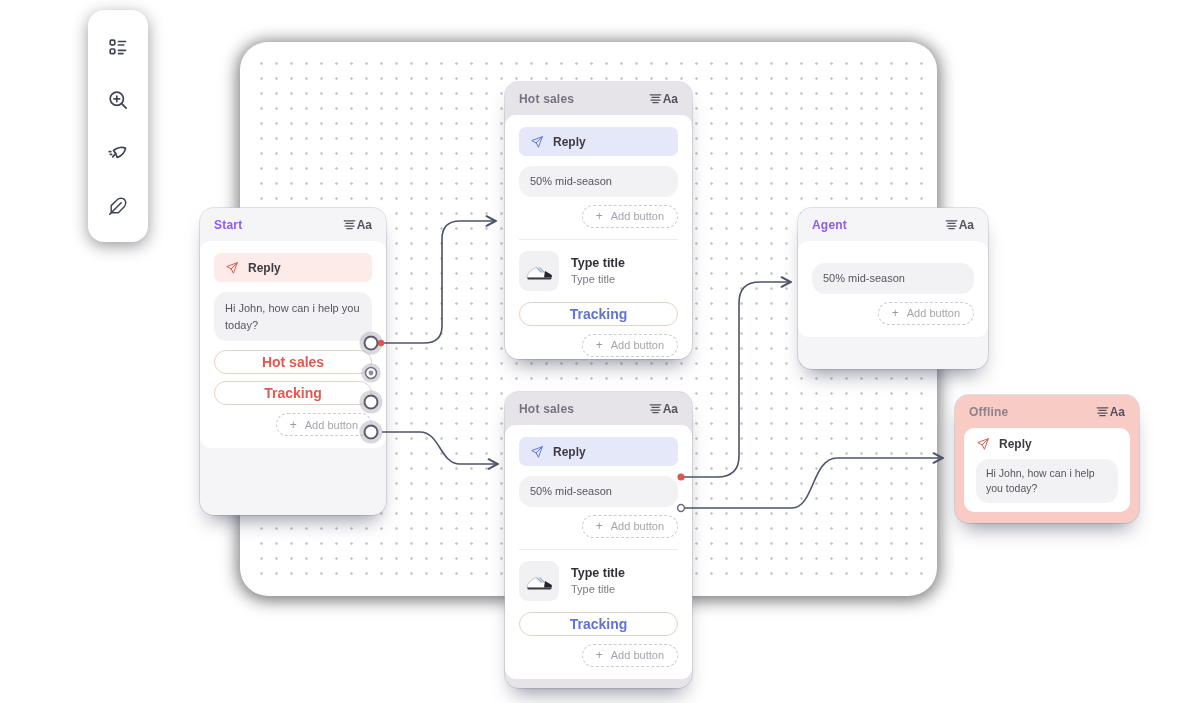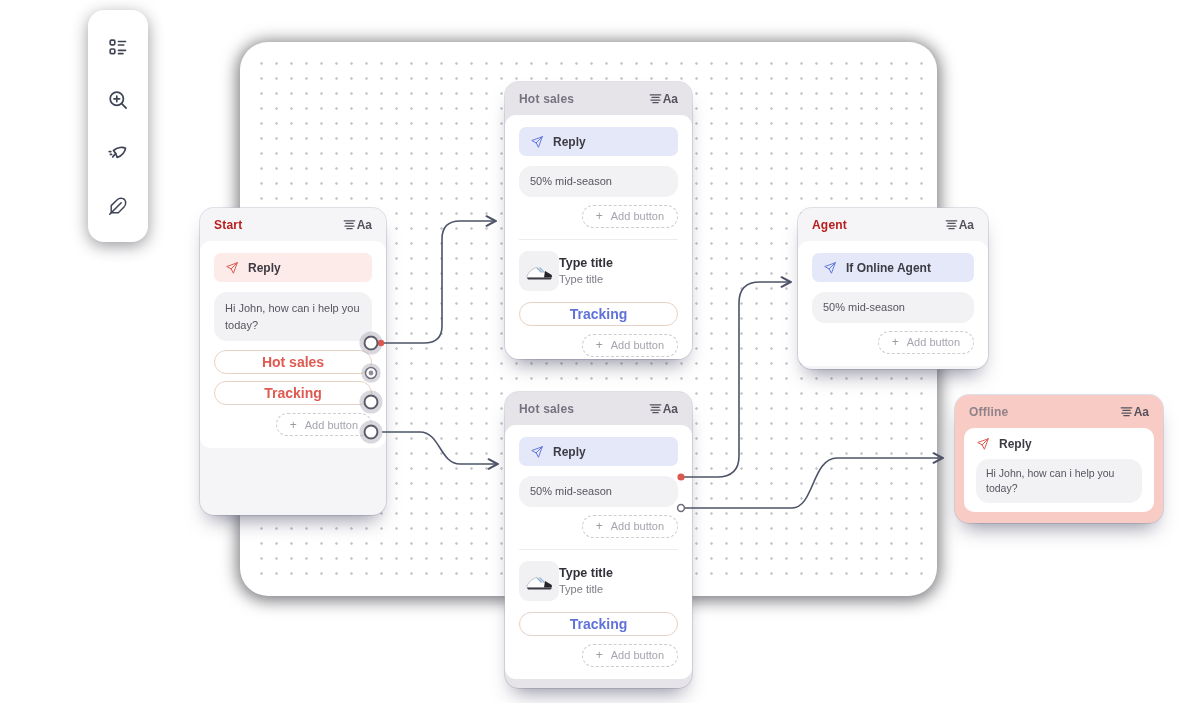--- a/index.html
+++ b/index.html
@@ -29,21 +29,21 @@
   .node { position:absolute; border-radius:14px; overflow:hidden; z-index:10;
           box-shadow:0 12px 20px -8px rgba(50,50,80,.55), 0 0 0 1px rgba(190,188,205,.45); }
   .node-header { height:33px; display:flex; align-items:center; justify-content:space-between;
                  padding:0 14px; }
   .node-title { font-size:12px; font-weight:700; letter-spacing:.2px; }
   .hdr-icons { display:flex; align-items:center; }
   .hdr-icons svg { stroke:#55525e; stroke-width:1.5; stroke-linecap:round; }
   .aa { font-size:12px; font-weight:700; color:#56535e; cursor:pointer; }
   .node-body { background:#fff; border-radius:11px; margin:0 0 0 0; padding:12px 14px; }
   .hdr-gray  { background:#e6e4e9; } .hdr-gray  .node-title{ color:#767380; }
-  .hdr-light { background:#f5f4f7; } .hdr-light .node-title{ color:#b91c1c; }
+  .hdr-light { background:#f5f4f7; } .hdr-light .node-title{ color:#8b5cf6; }
 
   .badge { height:29px; border-radius:7px; display:flex; align-items:center; gap:9px;
            padding:0 11px; font-size:12px; font-weight:700; color:#3d3b43; }
   .badge svg { fill:none; stroke-width:1.7; stroke-linecap:round; stroke-linejoin:round; }
   .badge-pink { background:#fcebe9; } .badge-pink svg { stroke:#df5a51; }
   .badge-blue { background:#e4e8f8; } .badge-blue svg { stroke:#6277dd; }
 
   .msgbox { background:#f2f1f4; border-radius:13px; padding:8px 11px; font-size:11px;
             line-height:1.5; color:#57555f; margin-top:10px; }
 
@@ -54,21 +54,21 @@
   .pill-blue { color:#6173d8; }
 
   .add-row { display:flex; justify-content:flex-end; margin-top:8px; }
   .add-btn { height:23px; border:1.5px dashed #cdccd4; border-radius:12px;
              display:flex; align-items:center; gap:8px; padding:0 13px;
              font-size:11px; color:#a6a5ae; cursor:pointer; background:transparent; }
   .add-btn .plus { font-size:12px; color:#9c9ba4; }
 
   .divider { border-top:1px solid #ececf0; margin:11px 0; }
 
-  .product { display:flex; align-items:center; }
+  .product { display:flex; align-items:center; gap:12px; }
   .product-img { width:40px; height:40px; border-radius:9px; background:#f1f0f3;
                  display:flex; align-items:center; justify-content:center; flex:0 0 40px; }
   .product-title { font-size:12.5px; font-weight:700; color:#323038; }
   .product-sub { font-size:11px; color:#7c7a84; margin-top:3px; }
 
   
   .node-offline { background:#f8cbc5; }
   .node-offline .node-title { color:#8f8289; }
   .offline-card { background:#fff; border-radius:10px; margin:0 9px 9px; padding:9px 12px; }
   .reply-row { display:flex; align-items:center; gap:9px; font-size:12px; font-weight:700; color:#3d3b43; }
@@ -247,37 +247,31 @@
     <div class="node-header">
       <span class="node-title">Agent</span>
       <span class="hdr-icons">
         <svg width="15" height="14" viewBox="0 0 16 16">
           <path d="M2 3.2h12M4 6.2h8M2.8 9.2h10.4M5 12.2h6"></path>
         </svg>
         <span class="aa">Aa</span>
       </span>
     </div>
     <div class="node-body">
-      <div class="badge badge-blue">
-        <svg width="14" height="14" viewBox="0 0 24 24">
-          <path d="M21 3L10.5 13.5M21 3l-6.5 18-4-7.5L3 9.5 21 3z"></path>
-        </svg>
-        <span>If Online Agent</span>
-      </div>
       <div class="msgbox" style="padding:7px 11px;">50% mid-season</div>
       <div class="add-row">
         <span class="add-btn">
           <span class="plus">+</span>
           <span>Add button</span>
         </span>
       </div>
     </div>
   </div>
 
-  <div class="node node-offline" style="left:955px; top:395px; width:208px; height:128px;">
+  <div class="node node-offline" style="left:955px; top:395px; width:184px; height:128px;">
     <div class="node-header">
       <span class="node-title">Offline</span>
       <span class="hdr-icons">
         <svg width="15" height="14" viewBox="0 0 16 16">
           <path d="M2 3.2h12M4 6.2h8M2.8 9.2h10.4M5 12.2h6"></path>
         </svg>
         <span class="aa">Aa</span>
       </span>
     </div>
     <div class="offline-card">

